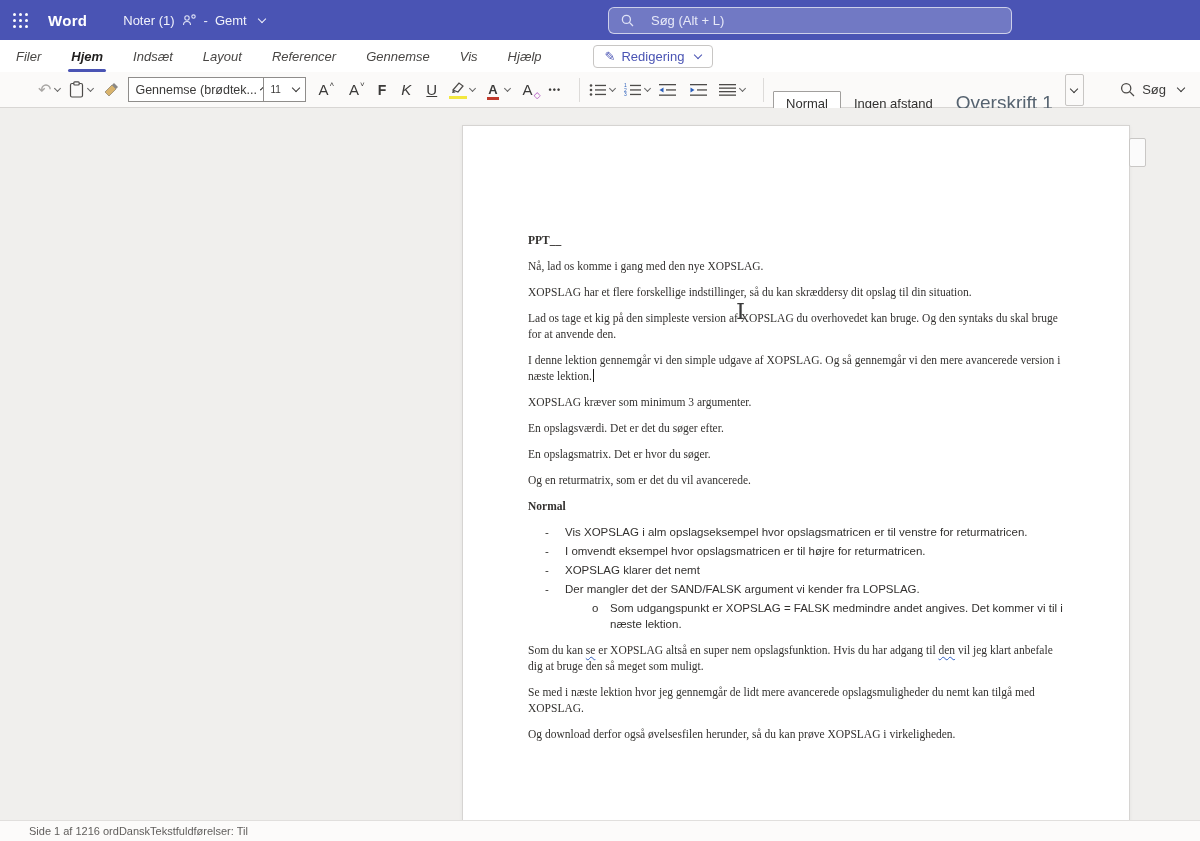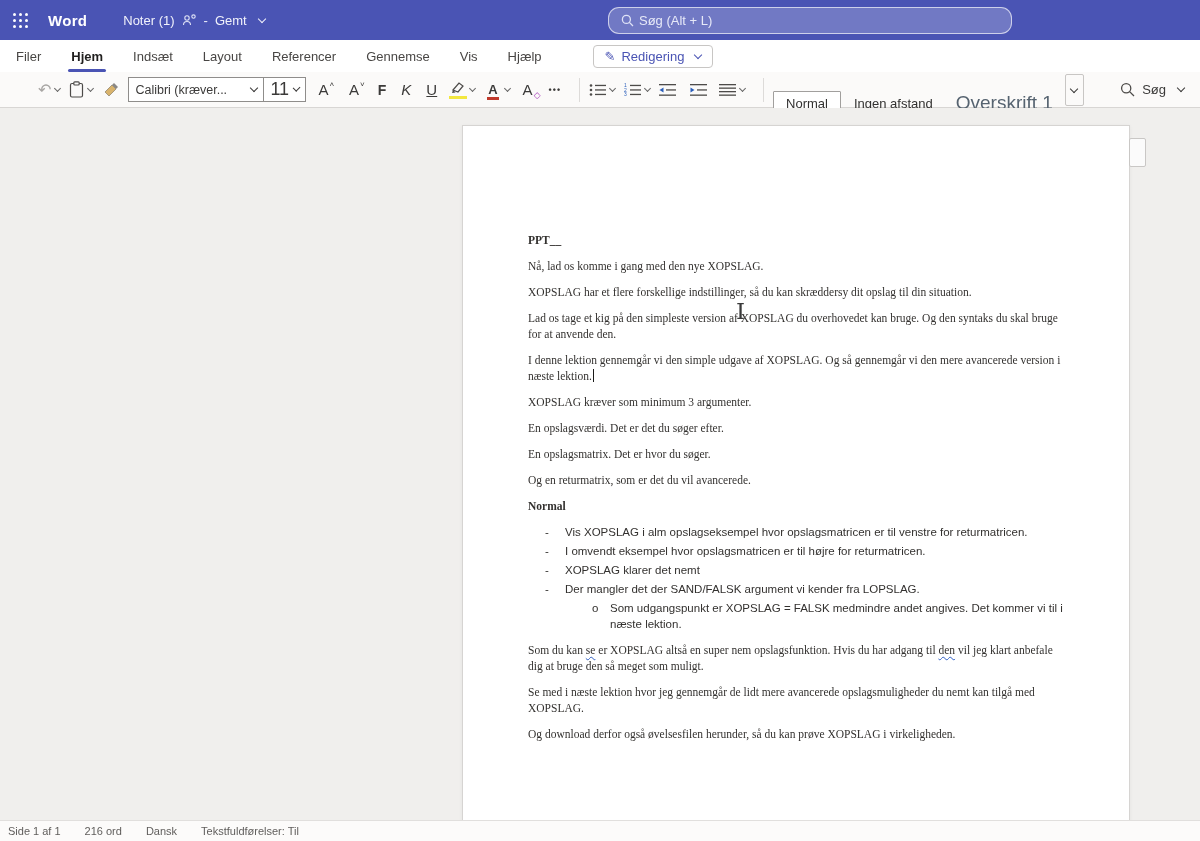--- a/index.html
+++ b/index.html
@@ -8,27 +8,27 @@
   
   .topbar{position:absolute;top:0;left:0;width:1200px;height:40px;background:#4a54b4;
           display:flex;align-items:center;color:#fff;z-index:5;}
   .waffle{width:40px;height:40px;display:flex;align-items:center;justify-content:center;cursor:pointer;}
   .dotgrid{display:grid;grid-template-columns:repeat(3,3px);grid-gap:3px;}
   .dotgrid i{width:3px;height:3px;background:#fff;border-radius:50%;}
   .appname{font-weight:700;font-size:15px;margin-left:8px;letter-spacing:.3px;}
   .doctitle{margin-left:36px;font-size:13px;display:flex;align-items:center;gap:7px;color:#f1f2fb;}
   .chv{display:inline-block;width:5px;height:5px;border-right:1.4px solid currentColor;
        border-bottom:1.4px solid currentColor;transform:rotate(45deg);margin:-3px 0 0 5px;}
-  .searchbox{position:absolute;left:608px;top:7px;width:390px;height:25px;border-radius:11px;
+  .searchbox{position:absolute;left:608px;top:7px;width:390px;height:25px;border-radius:6px;
              background:rgba(255,255,255,.22);border:1px solid rgba(255,255,255,.65);
-             display:flex;align-items:center;gap:5px;padding-left:12px;font-size:13px;color:#e7e9f8;}
+             display:flex;align-items:center;gap:17px;padding-left:12px;font-size:13px;color:#e7e9f8;}
   
   .tabsrow{position:absolute;top:40px;left:0;width:1200px;height:32px;background:#fff;
            display:flex;align-items:center;padding-left:15px;box-sizing:border-box;}
-  .rtab{font-size:13px;color:#484644;margin-right:28px;position:relative;padding:2px 1px;cursor:pointer;}
+  .rtab{font-size:13px;color:#484644;margin-right:28px;position:relative;padding:2px 1px;cursor:pointer;font-style:italic;}
   .rtab.active{font-weight:700;color:#201f1e;}
   .rtab.active::after{content:"";position:absolute;left:-2px;right:-2px;bottom:-6px;height:3px;
                       background:#4a54b4;border-radius:2px;}
   .modebtn{margin-left:22px;display:flex;align-items:center;gap:6px;border:1px solid #c8c6c4;
            border-radius:4px;padding:3px 11px;color:#4a54b4;font-size:13px;cursor:pointer;background:#fff;}
   .modebtn .pencil{font-size:13px;}
   .modebtn .chv{color:#4a54b4;}
   
   .toolbar{position:absolute;top:72px;left:0;width:1200px;height:36px;background:#fbfaf9;
            border-bottom:1px solid #d8d6d4;display:flex;align-items:center;padding-left:38px;
@@ -36,21 +36,21 @@
   .tbtn{display:flex;align-items:center;margin-right:9px;cursor:pointer;flex:none;}
   .tbtn .chv{width:4px;height:4px;color:#666;margin-left:4px;}
   .disabled{color:#a8a6a4;}
   .undoglyph{font-size:16px;line-height:1;}
   .sep{width:1px;height:24px;background:#dddbd9;margin:0 9px;flex:none;}
   .fontbox{display:flex;align-items:center;border:1px solid #8f8d8b;height:23px;margin-right:12px;
            background:#fff;flex:none;}
   .fname{width:122px;padding:0 6px;display:flex;align-items:center;justify-content:space-between;
          font-size:12.5px;white-space:nowrap;overflow:hidden;cursor:pointer;}
   .fsize{width:42px;border-left:1px solid #8f8d8b;height:100%;display:flex;align-items:center;
-         justify-content:space-between;padding:0 6px;box-sizing:border-box;font-size:18px;cursor:pointer;text-align:center;}
+         justify-content:space-between;padding:0 6px;box-sizing:border-box;font-size:10px;cursor:pointer;text-align:center;}
   .ltr{font-weight:700;font-size:14px;position:relative;line-height:1;}
   .caretup,.caretdn{position:absolute;top:-4px;right:-7px;font-size:8px;font-weight:400;}
   .u-line{text-decoration:underline;}
   .colorbar{position:absolute;left:-1px;right:-1px;bottom:-4px;height:3px;}
   .fx-diamond{position:absolute;right:-8px;bottom:-3px;font-size:9px;color:#a63db8;font-weight:400;}
   .more{font-weight:700;letter-spacing:1px;color:#3b3a39;}
   
   .stylechip{padding:5px 13px;font-size:13px;color:#323130;cursor:pointer;white-space:nowrap;flex:none;}
   .stylechip.selected{border:1px solid #a19f9d;background:#fff;padding:4px 12px;border-radius:1px;}
   .stylechip.heading{font-size:19px;color:#566370;padding:0 10px 2px;}
@@ -71,21 +71,21 @@
   .li.level2 .marker{width:18px;flex:none;}
   .grammar{text-decoration:underline;text-decoration-style:wavy;text-decoration-color:#2f5fc4;
            text-decoration-thickness:1px;text-underline-offset:2px;}
   .caret{display:inline-block;width:1px;height:13px;background:#1b1a19;vertical-align:-2px;margin-left:1px;}
   .edgetab{position:absolute;left:1129px;top:30px;width:17px;height:29px;background:#fbfbfb;
            border:1px solid #c9c7c5;border-radius:2px;box-sizing:border-box;cursor:pointer;}
   .ibeam{position:absolute;left:736px;top:300px;font-family:"DejaVu Serif",serif;font-size:23px;
          color:#3a3a3a;z-index:9;pointer-events:none;line-height:1;}
   
   .statusbar{position:absolute;bottom:0;left:0;width:1200px;height:21px;background:#fcfbfa;
-             border-top:1px solid #e1dfdd;display:flex;align-items:center;gap:24px;padding-left:8px;
+             border-top:1px solid #e1dfdd;display:flex;align-items:center;padding-left:29px;
              box-sizing:border-box;font-size:11px;color:#605e5c;}
   .statusbar span{cursor:pointer;}
   svg{display:block;}
 </style>
 </head>
 <body>
 
 <div class="topbar">
   <div class="waffle">
     <span class="dotgrid">
@@ -156,21 +156,21 @@
 
   <div class="tbtn">
     <svg width="17" height="16" viewBox="0 0 17 16">
       <path d="M3 10 L10 3 L14 7 L7 14 Z" fill="#d9b36c" stroke="#a5987e" stroke-width="1"></path>
       <path d="M10 3 L12 1 L16 5 L14 7 Z" fill="#8a8886"></path>
     </svg>
   </div>
 
   <div class="fontbox">
     <div class="fname">
-      <span>Calibri (kræver...</span>
+      <span>Gennemse (brødtek...</span>
       <span class="chv"></span>
     </div>
     <div class="fsize">
       <span>11</span>
       <span class="chv"></span>
     </div>
   </div>
 
   <div class="tbtn" style="margin-right:16px;">
     <span class="ltr" style="font-weight:400;font-size:15px;">A</span>

